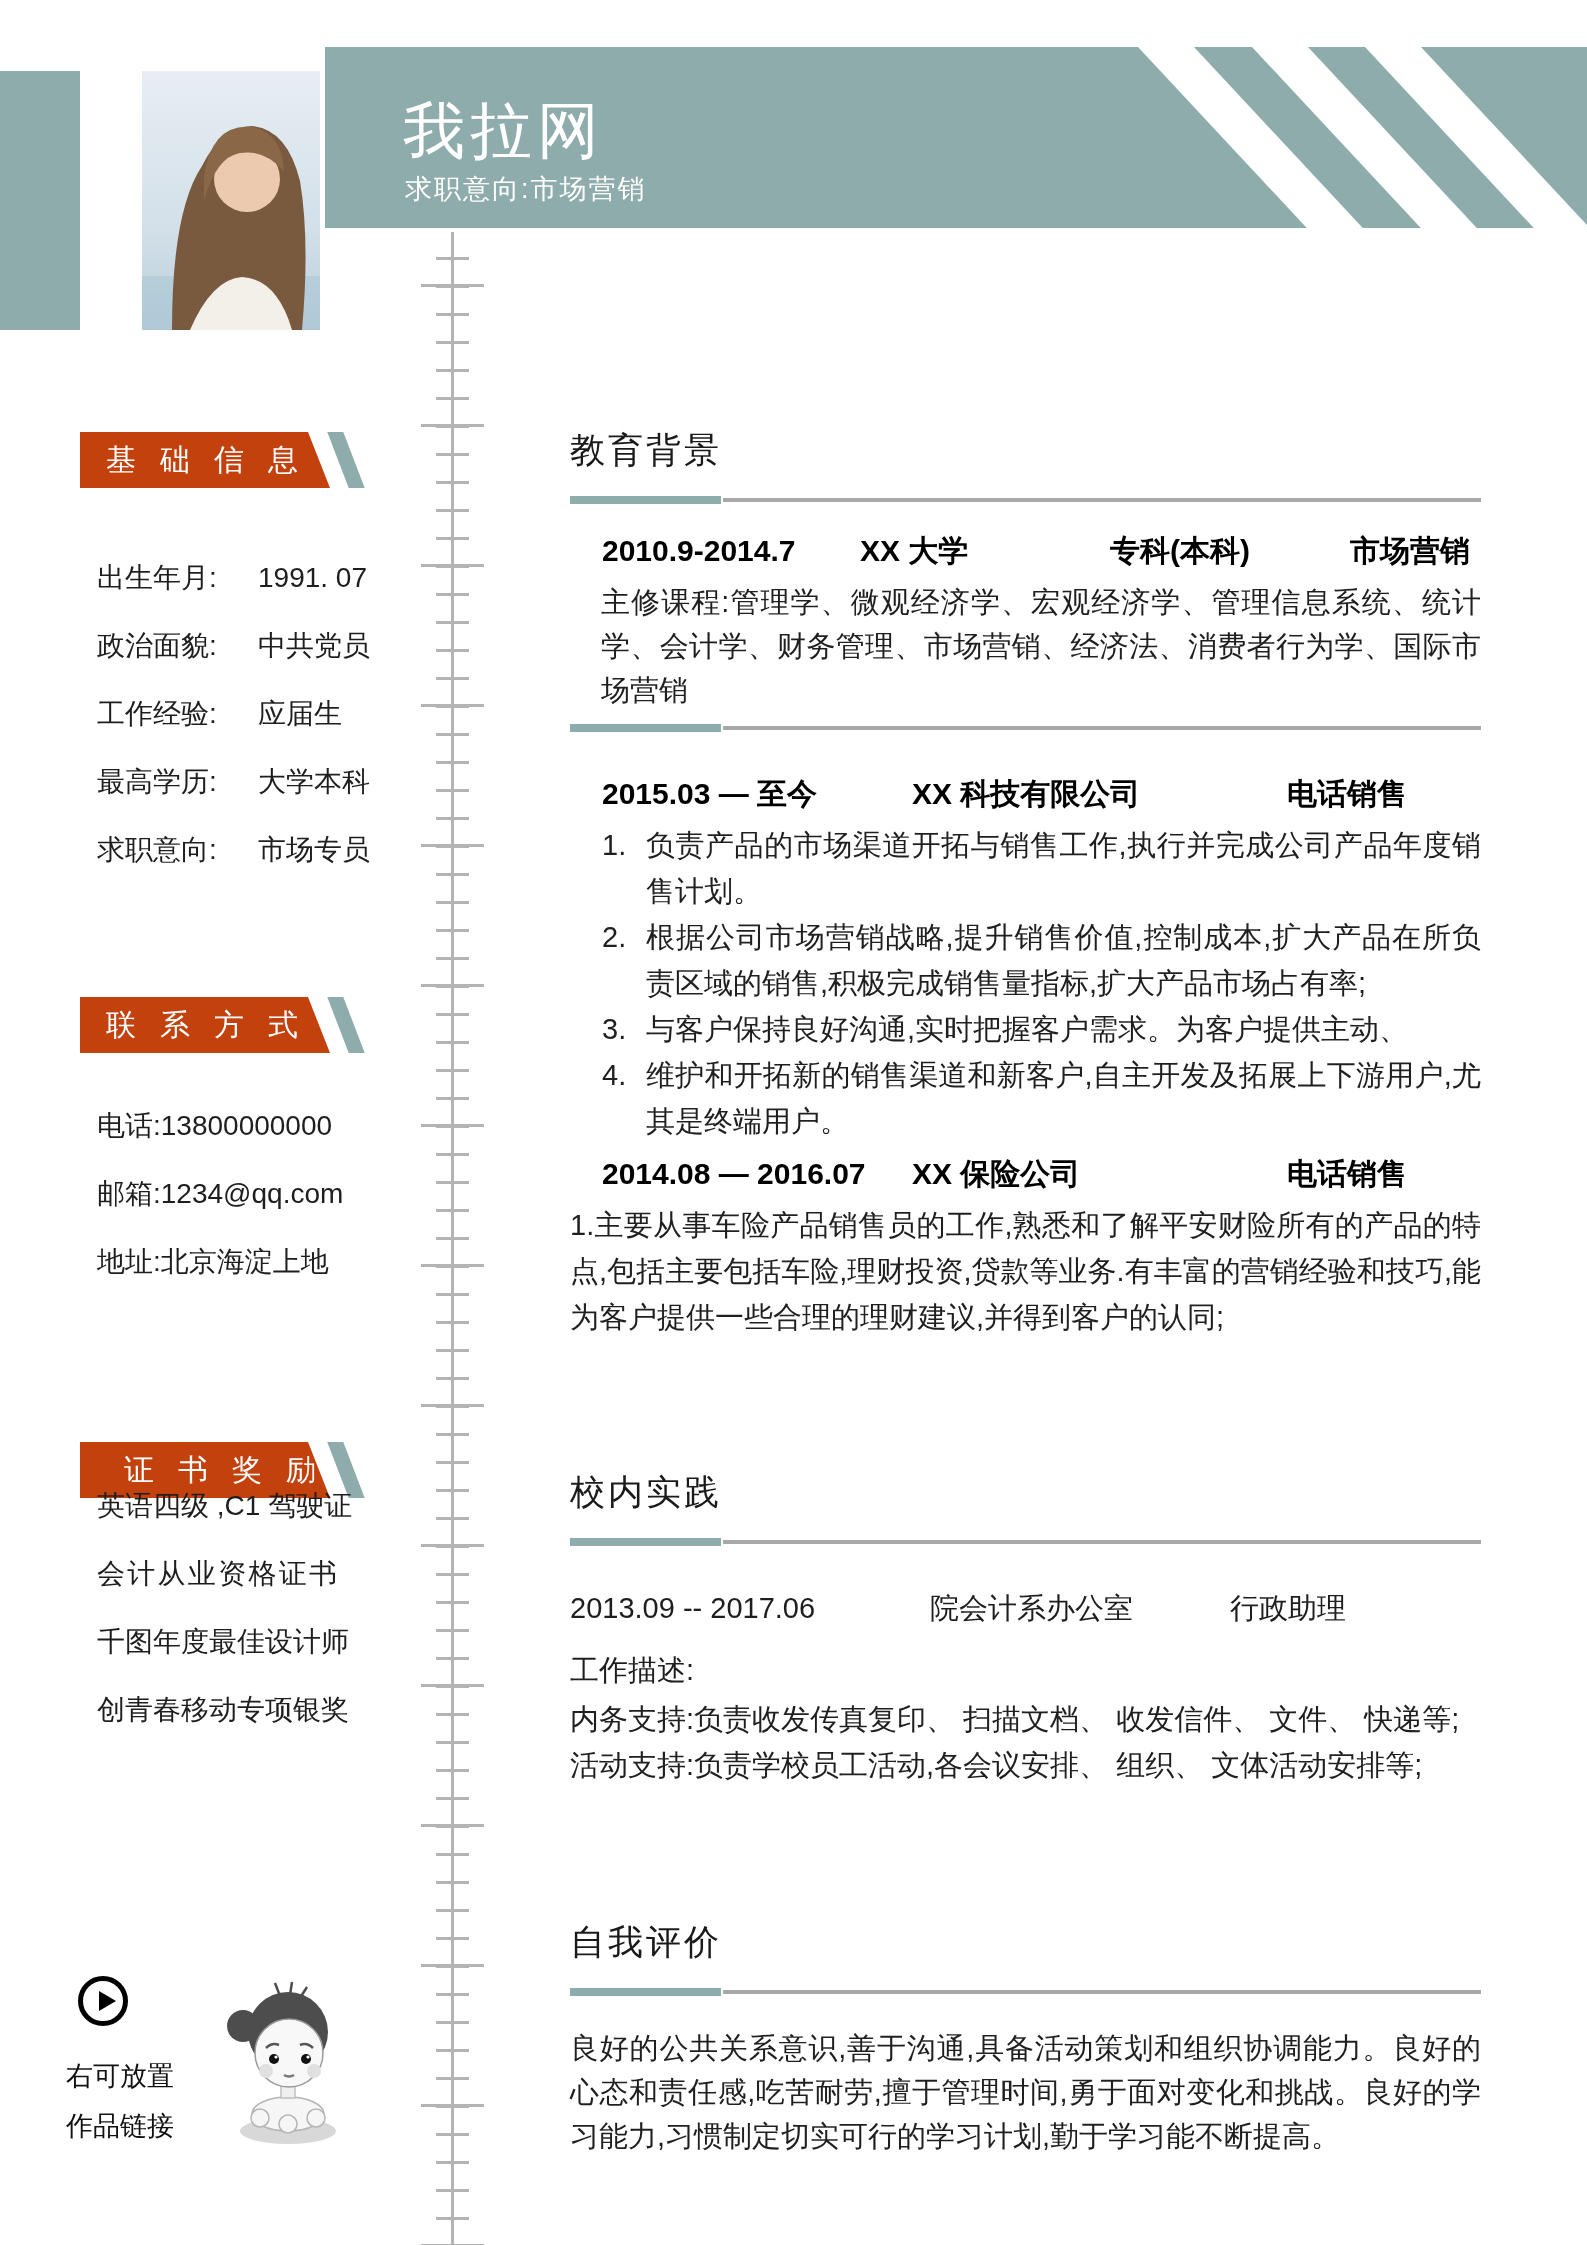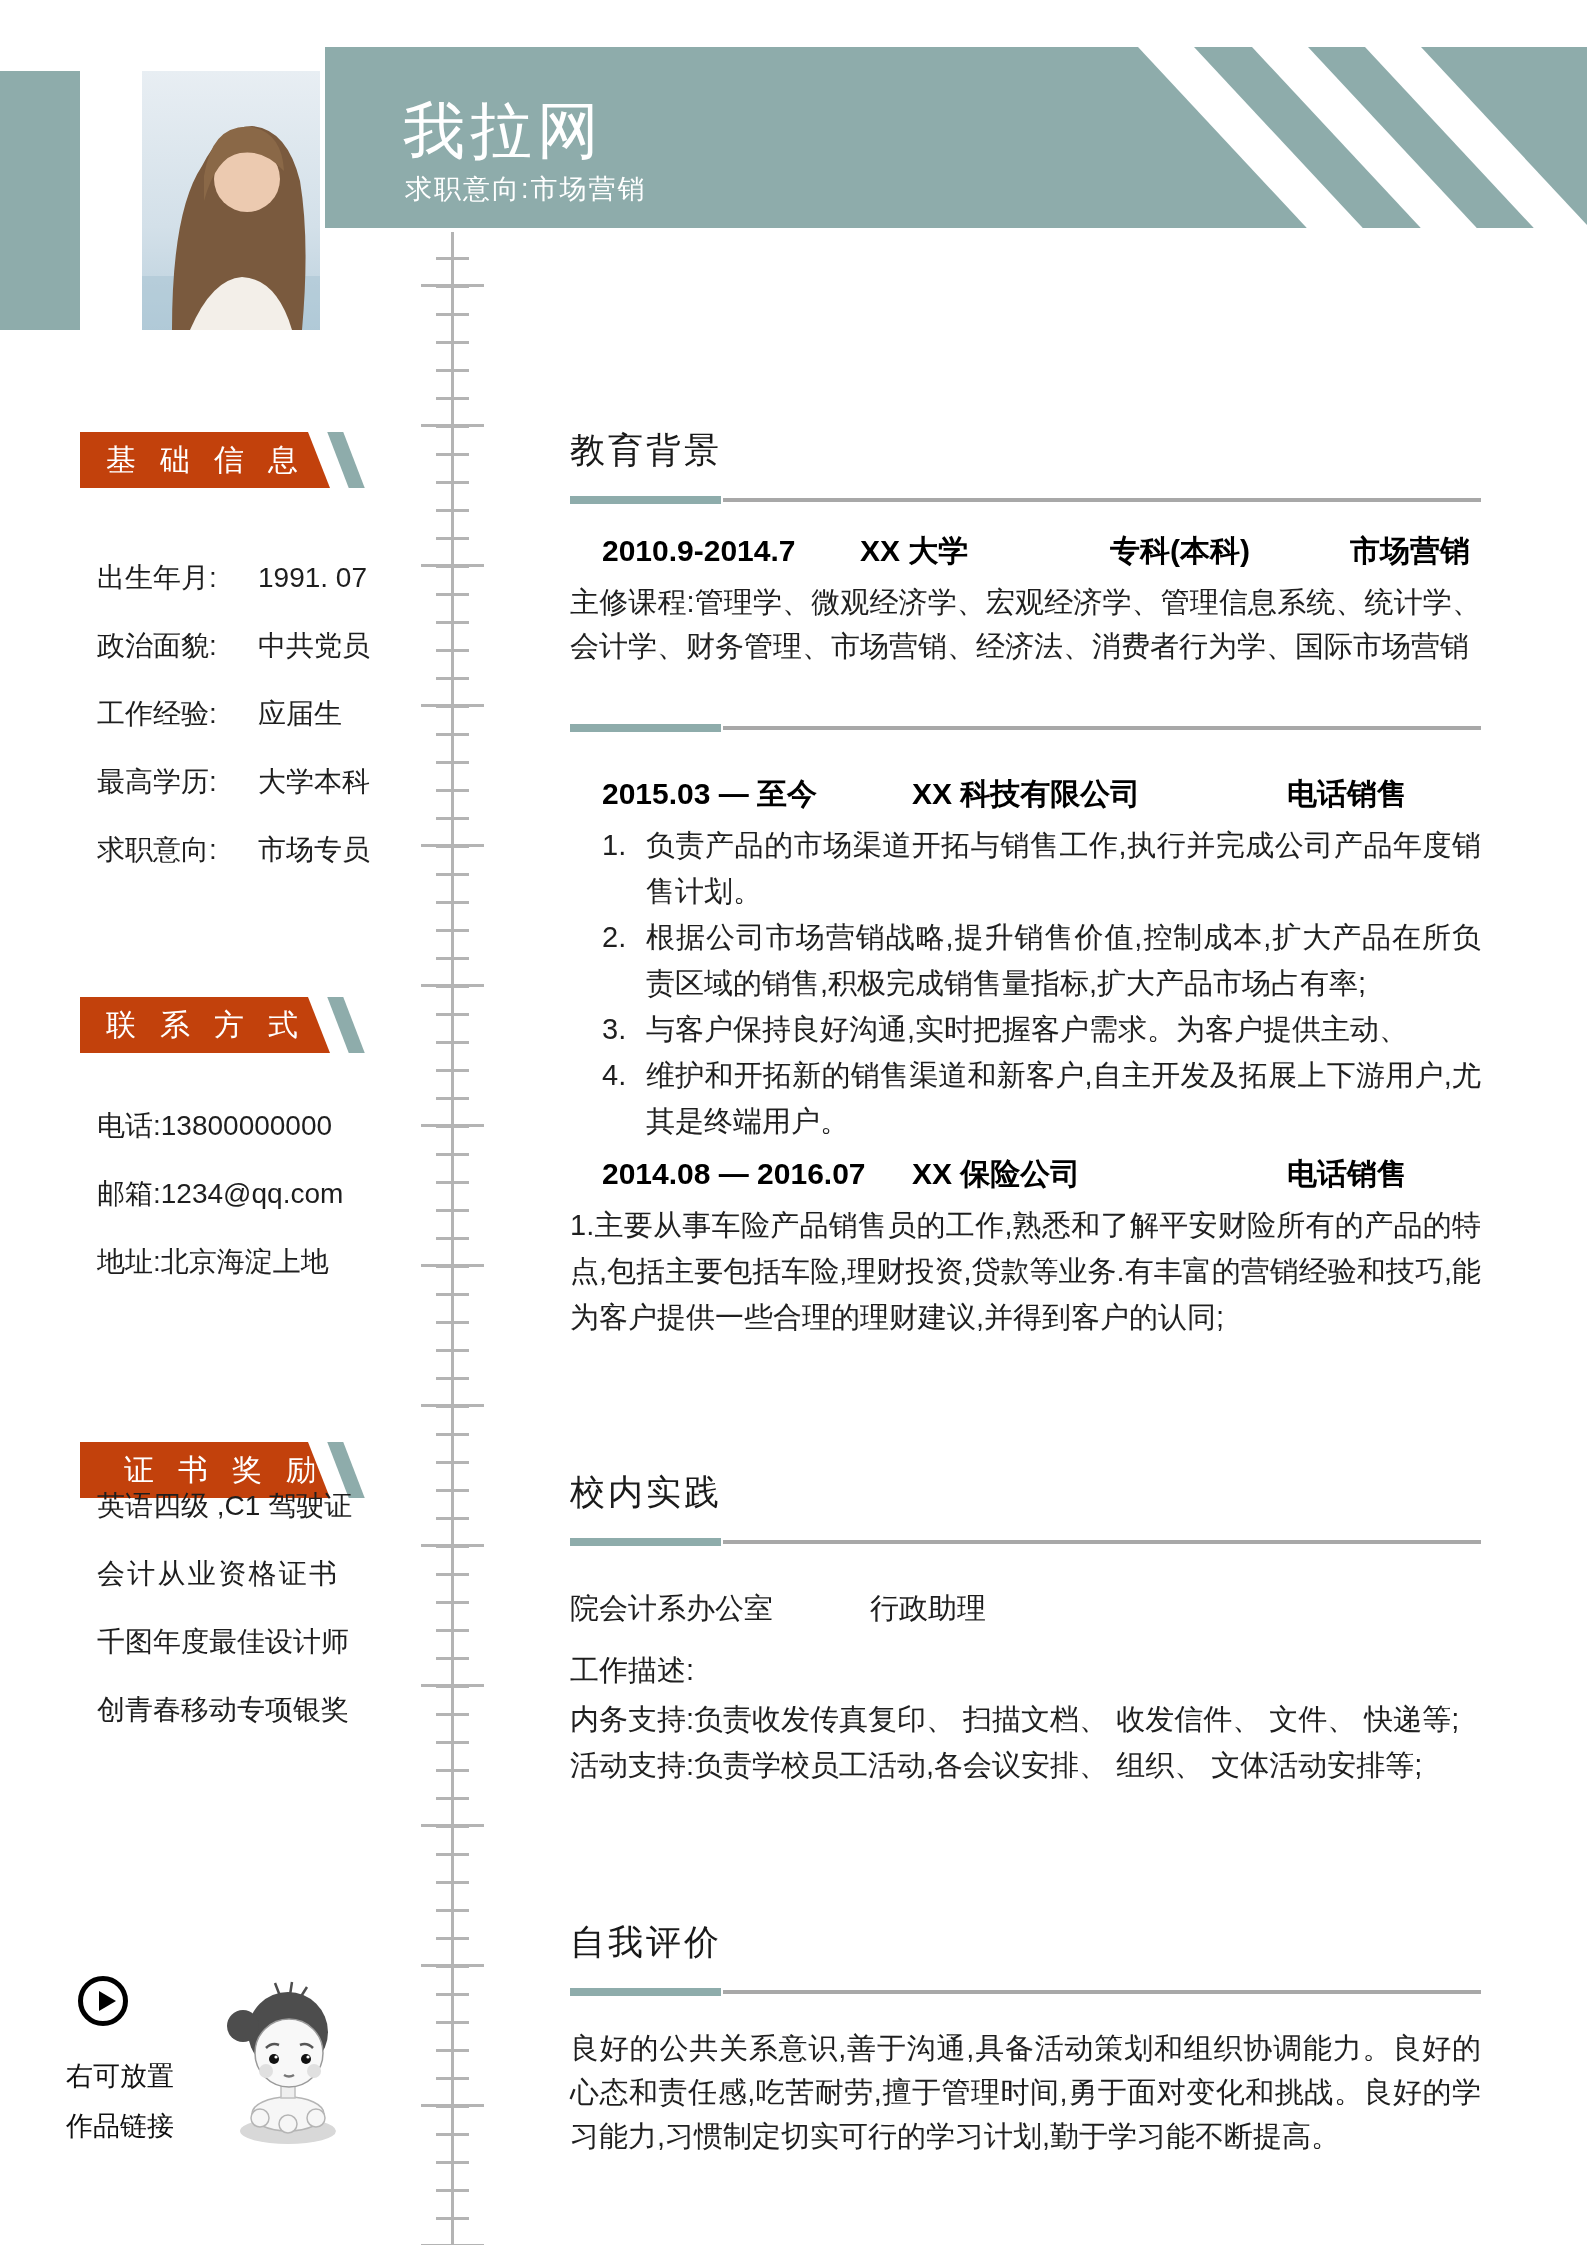--- a/index.html
+++ b/index.html
@@ -47,21 +47,21 @@
   .sec{position:absolute;left:570px;width:911px;}
   .sec-edu{top:428px;} .sec-work{top:700px;} .sec-practice{top:1470px;} .sec-self{top:1920px;}
   .sec-title{font-size:35px;line-height:44px;letter-spacing:3px;color:#1a1a1a;}
   .sec-rule{position:relative;height:8px;margin-top:24px;}
   .rule-teal{position:absolute;left:0;top:0;width:151px;height:8px;background:#8EACAB;}
   .rule-gray{position:absolute;left:153px;right:0;top:2px;height:4px;background:#A8A8A8;}
   .entry-line{display:flex;font-weight:bold;font-size:30px;color:#000;line-height:42px;margin-left:32px;white-space:nowrap;}
   .edu-line{margin-top:26px;}
   .col-edu-date{flex:0 0 258px;} .col-edu-school{flex:0 0 250px;} .col-edu-degree{flex:0 0 240px;}
   .para{font-size:29px;line-height:44px;color:#1f1f1f;text-align:justify;}
-  .edu-courses{margin-top:8px;}
+  .edu-courses{margin-top:8px;margin-left:31px;}
   .job-line1{margin-top:40px;line-height:44px;}
   .col-job-date{flex:0 0 310px;} .col-job-company{flex:0 0 375px;}
   .duty-list{margin-top:6px;margin-left:32px;}
   .duty-item{display:flex;font-size:29px;line-height:46px;color:#1f1f1f;}
   .duty-num{flex:0 0 44px;}
   .duty-txt{flex:1;text-align:justify;}
   .job-line2{margin-top:8px;line-height:44px;}
   .job2-desc{margin-top:6px;line-height:46px;}
   .practice-line{display:flex;font-size:29px;line-height:40px;color:#1e1e1e;margin-top:42px;white-space:nowrap;}
   .col-pr-date{flex:0 0 360px;} .col-pr-org{flex:0 0 300px;}
@@ -228,20 +228,21 @@
     <div class="para job2-desc">1.主要从事车险产品销售员的工作,熟悉和了解平安财险所有的产品的特点,包括主要包括车险,理财投资,贷款等业务.有丰富的营销经验和技巧,能为客户提供一些合理的理财建议,并得到客户的认同;</div>
   </div>
 
   <div class="sec sec-practice">
     <div class="sec-title">校内实践</div>
     <div class="sec-rule">
       <div class="rule-teal"></div>
         <div class="rule-gray"></div>
     </div>
     <div class="practice-line">
+      <span class="col-pr-date">2013.09 -- 2017.06</span>
       <span class="col-pr-org">院会计系办公室</span>
       <span>行政助理</span>
     </div>
     <div class="desc-label">工作描述:</div>
     <div class="desc-lines">
       <div class="desc-line">内务支持:负责收发传真复印、 扫描文档、 收发信件、 文件、 快递等;</div>
       <div class="desc-line">活动支持:负责学校员工活动,各会议安排、 组织、 文体活动安排等;</div>
     </div>
   </div>
 

